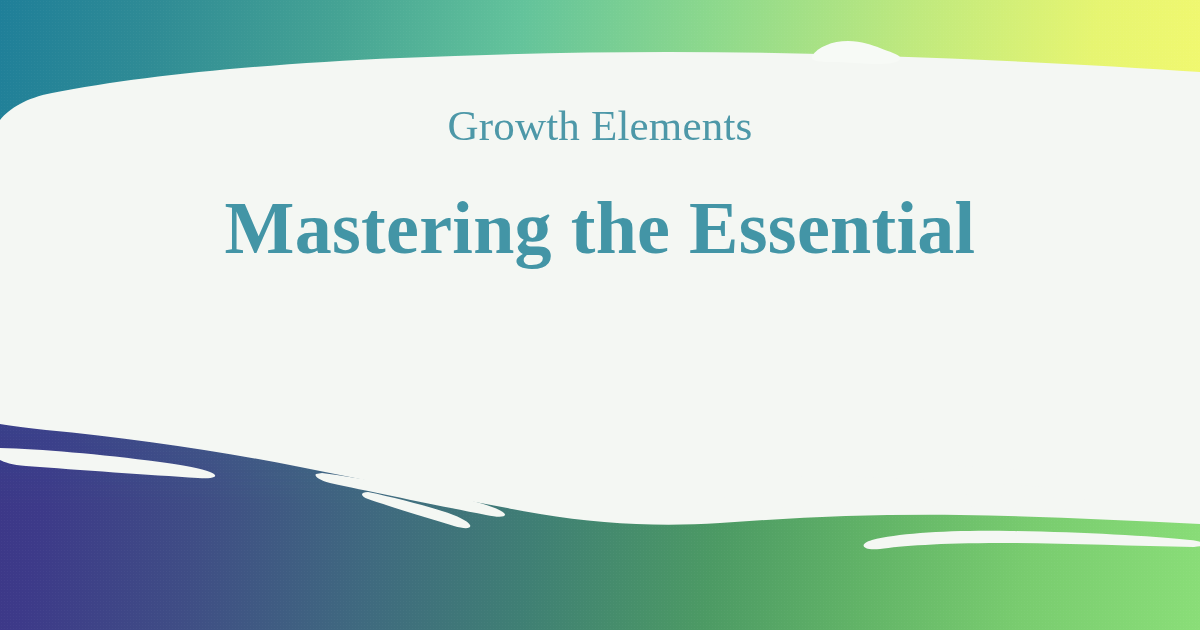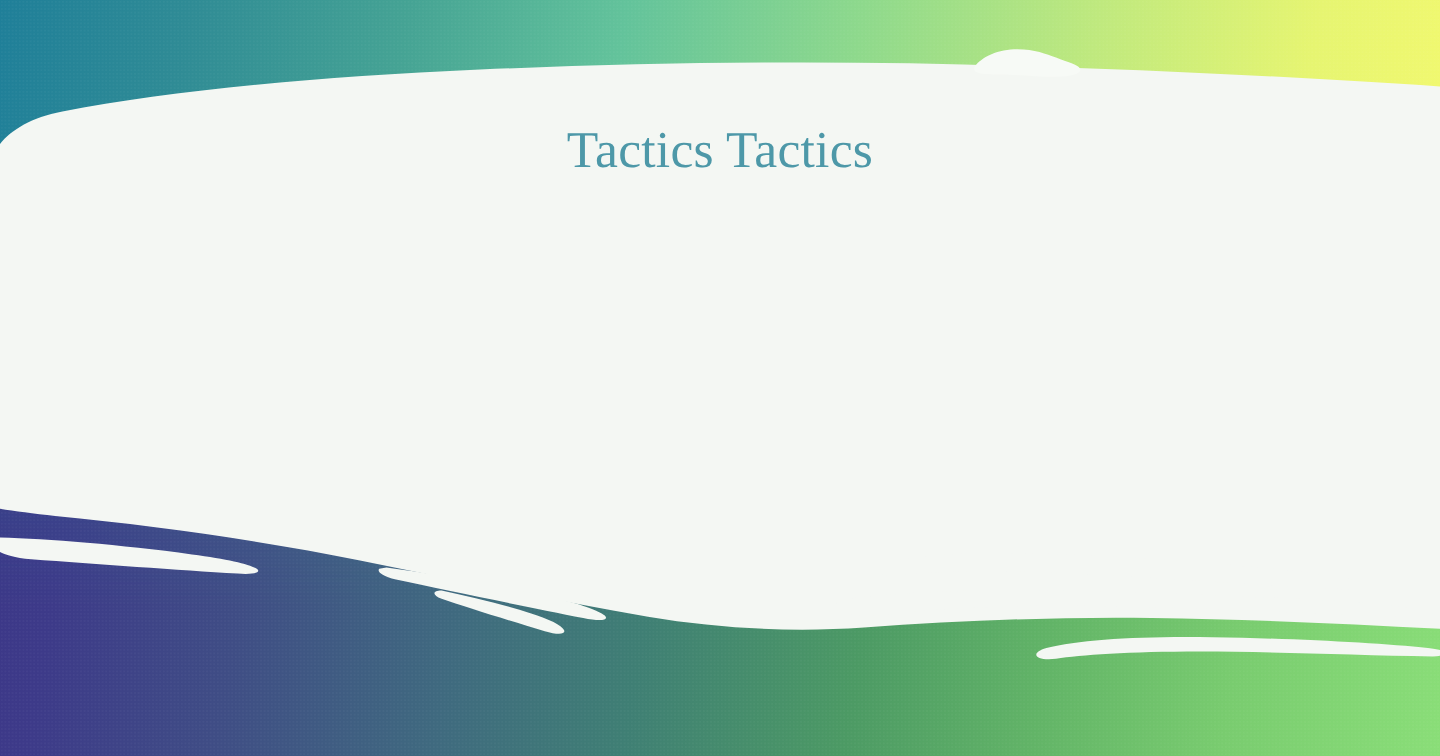--- a/index.html
+++ b/index.html
@@ -162,18 +162,19 @@
     <path fill="#f4f7f3" d="M872,540
              C 900,533 950,530 1010,531
              C 1080,532 1150,536 1190,540
              C 1208,542 1210,546 1194,547
              C 1130,546 1060,543 1000,543
              C 940,543 900,546 880,549
              C 862,551 858,544 872,540 Z"></path>
   </svg>
 
   <div class="text-block">
-    <div class="eyebrow">Tactics Tactics</div>
+    <div class="eyebrow">Growth Elements</div>
     <div class="headline">
+      <div>Mastering the Essential</div>
     </div>
   </div>
 
 </div>
 
 </body></html>

